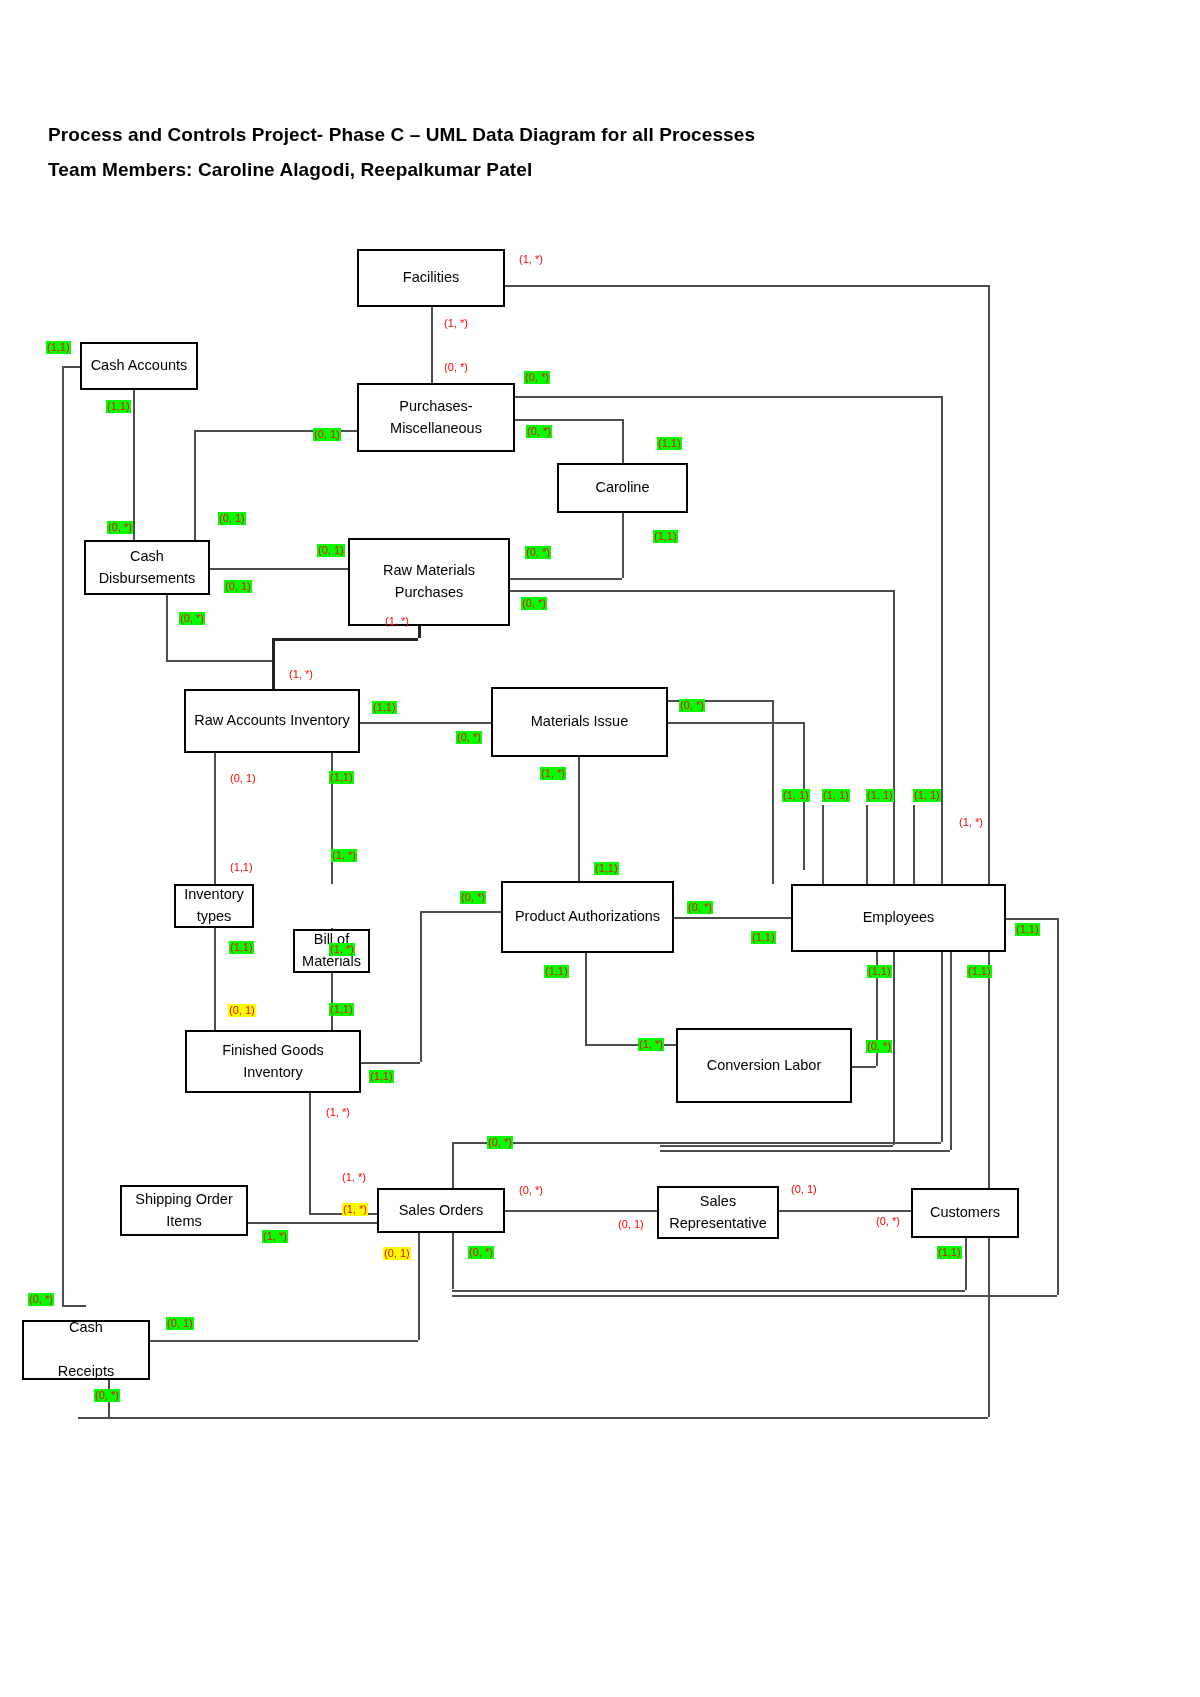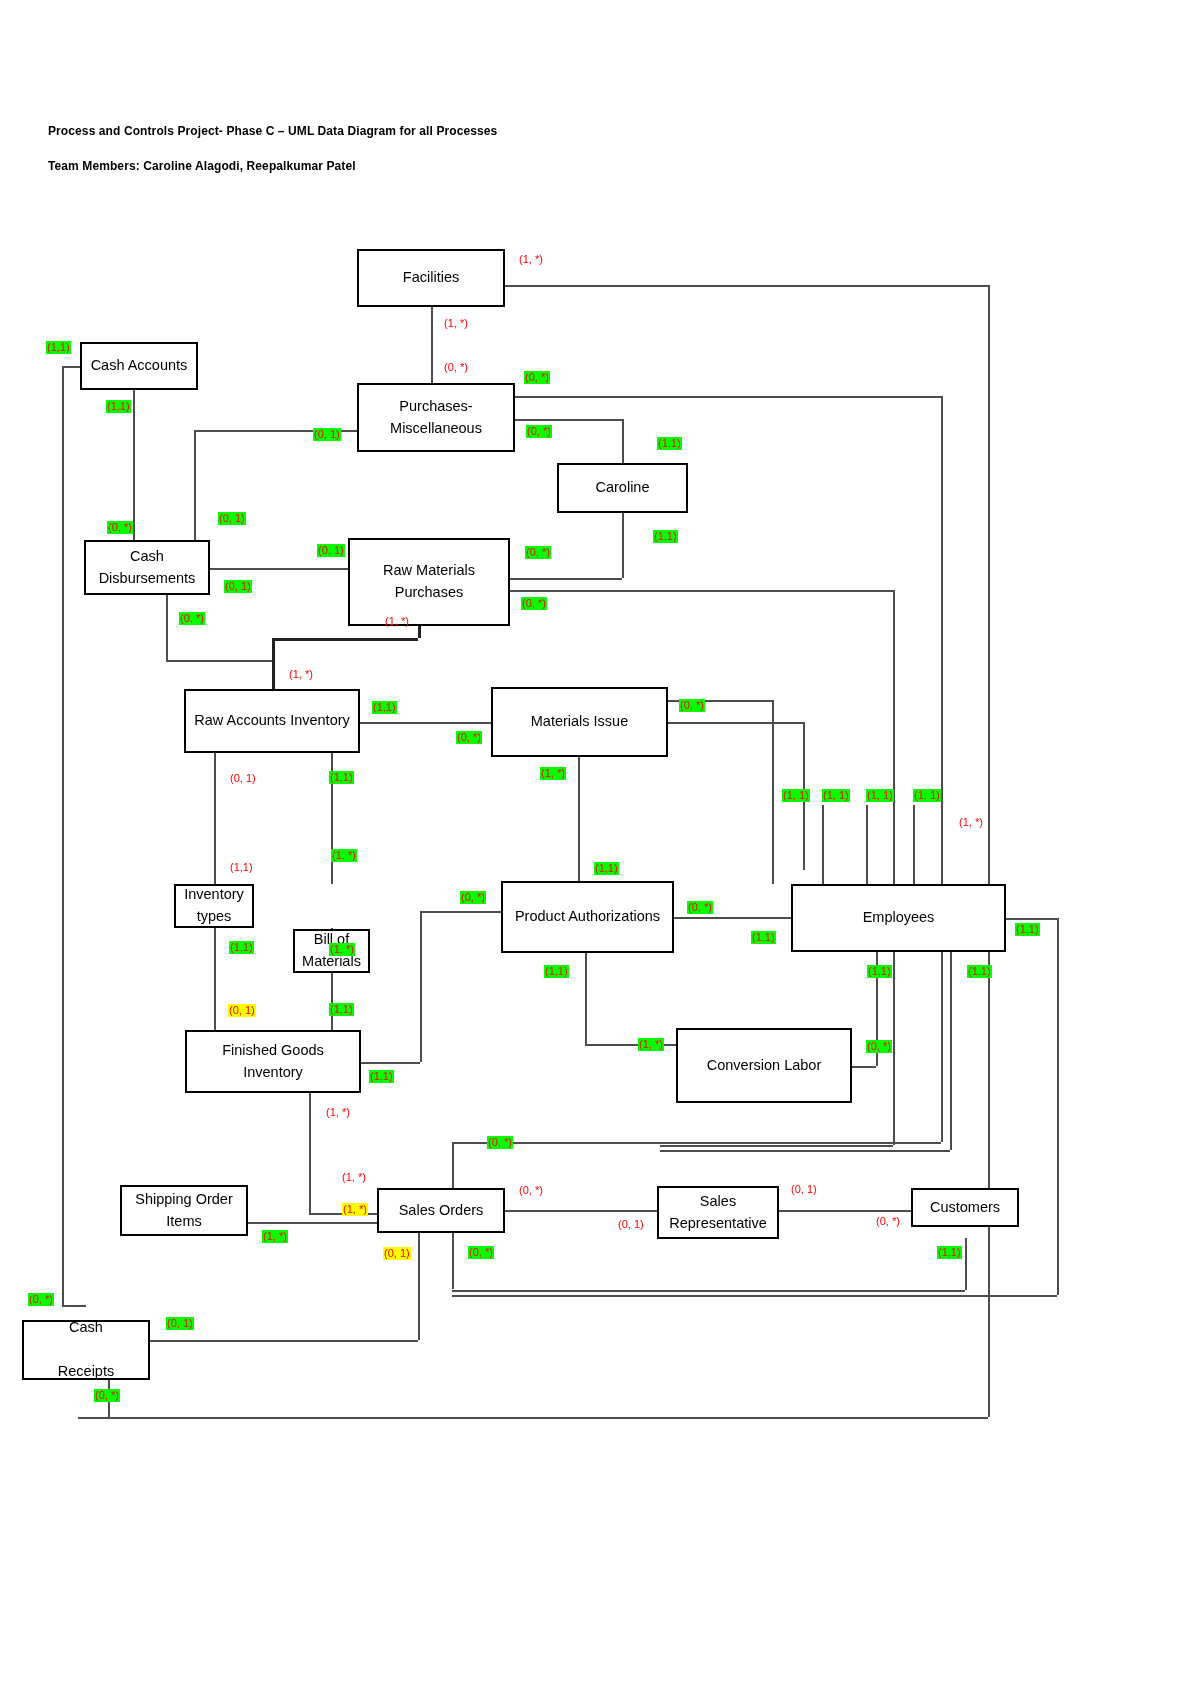--- a/index.html
+++ b/index.html
@@ -14,21 +14,21 @@
   #page {
     position: relative;
     width: 1200px;
     height: 1697px;
     background: #ffffff;
     overflow: hidden;
   }
   .title-line {
     position: absolute;
     font-weight: bold;
-    font-size: 12px;
+    font-size: 19px;
     letter-spacing: 0.1px;
     white-space: nowrap;
     color: #000;
   }
   #title1 { left: 48px; top: 124px; }
   #title2 { left: 48px; top: 159px; }
 
   
   .entity {
     position: absolute;
@@ -191,21 +191,21 @@
       </div>
       <div class="entity" style="left: 120px; top: 1185px; width: 128px; height: 51px;">
         <span>Shipping Order<br>Items</span>
       </div>
       <div class="entity" style="left: 377px; top: 1188px; width: 128px; height: 45px;">
         <span>Sales Orders</span>
       </div>
       <div class="entity" style="left: 657px; top: 1186px; width: 122px; height: 53px;">
         <span>Sales<br>Representative</span>
       </div>
-      <div class="entity" style="left: 911px; top: 1188px; width: 108px; height: 39px;">
+      <div class="entity" style="left: 911px; top: 1188px; width: 108px; height: 50px;">
         <span>Customers</span>
       </div>
       <div class="entity" style="left: 22px; top: 1320px; width: 128px; height: 60px;">
         <span>Cash<br><br>Receipts</span>
       </div>
     </div>
   <div id="cards">
       <div class="card plain" style="left: 518px; top: 253px;">(1, *)</div>
       <div class="card plain" style="left: 443px; top: 317px;">(1, *)</div>
       <div class="card plain" style="left: 443px; top: 361px;">(0, *)</div>

